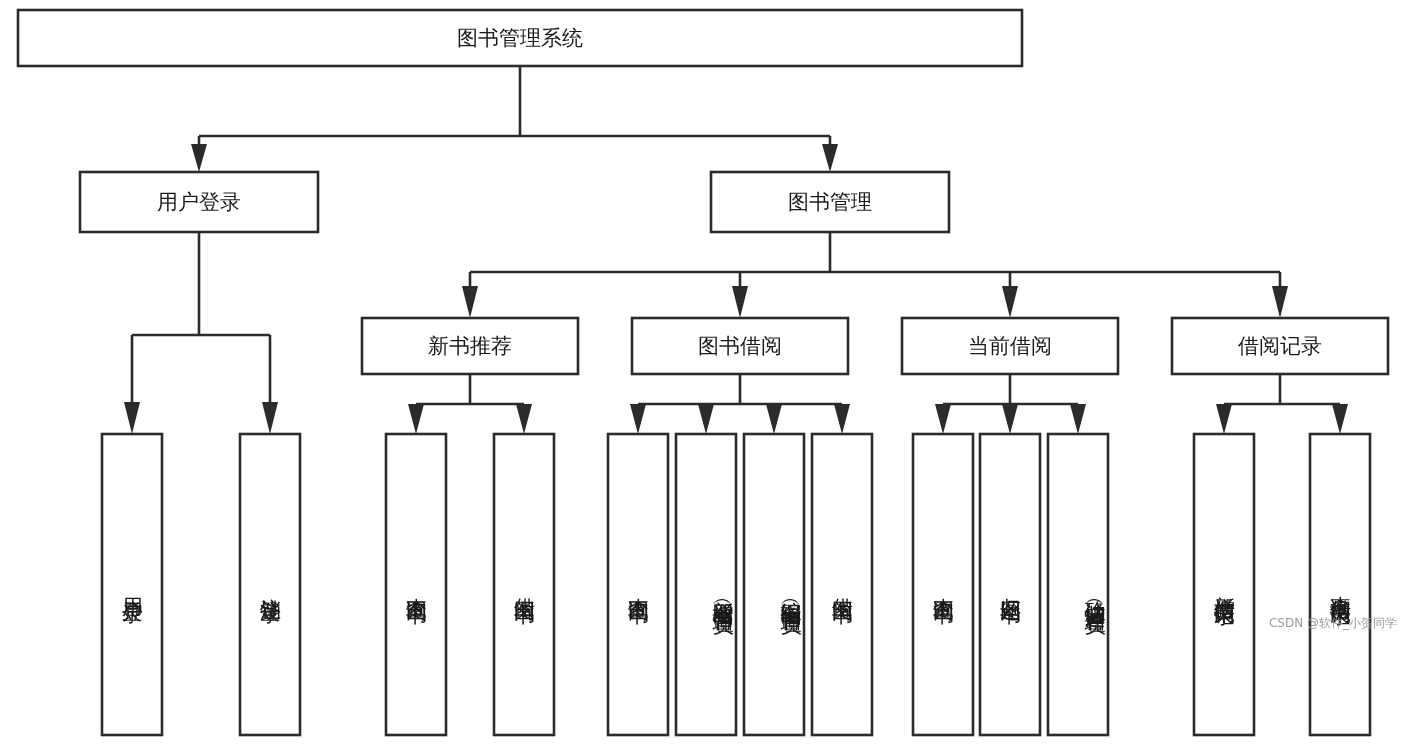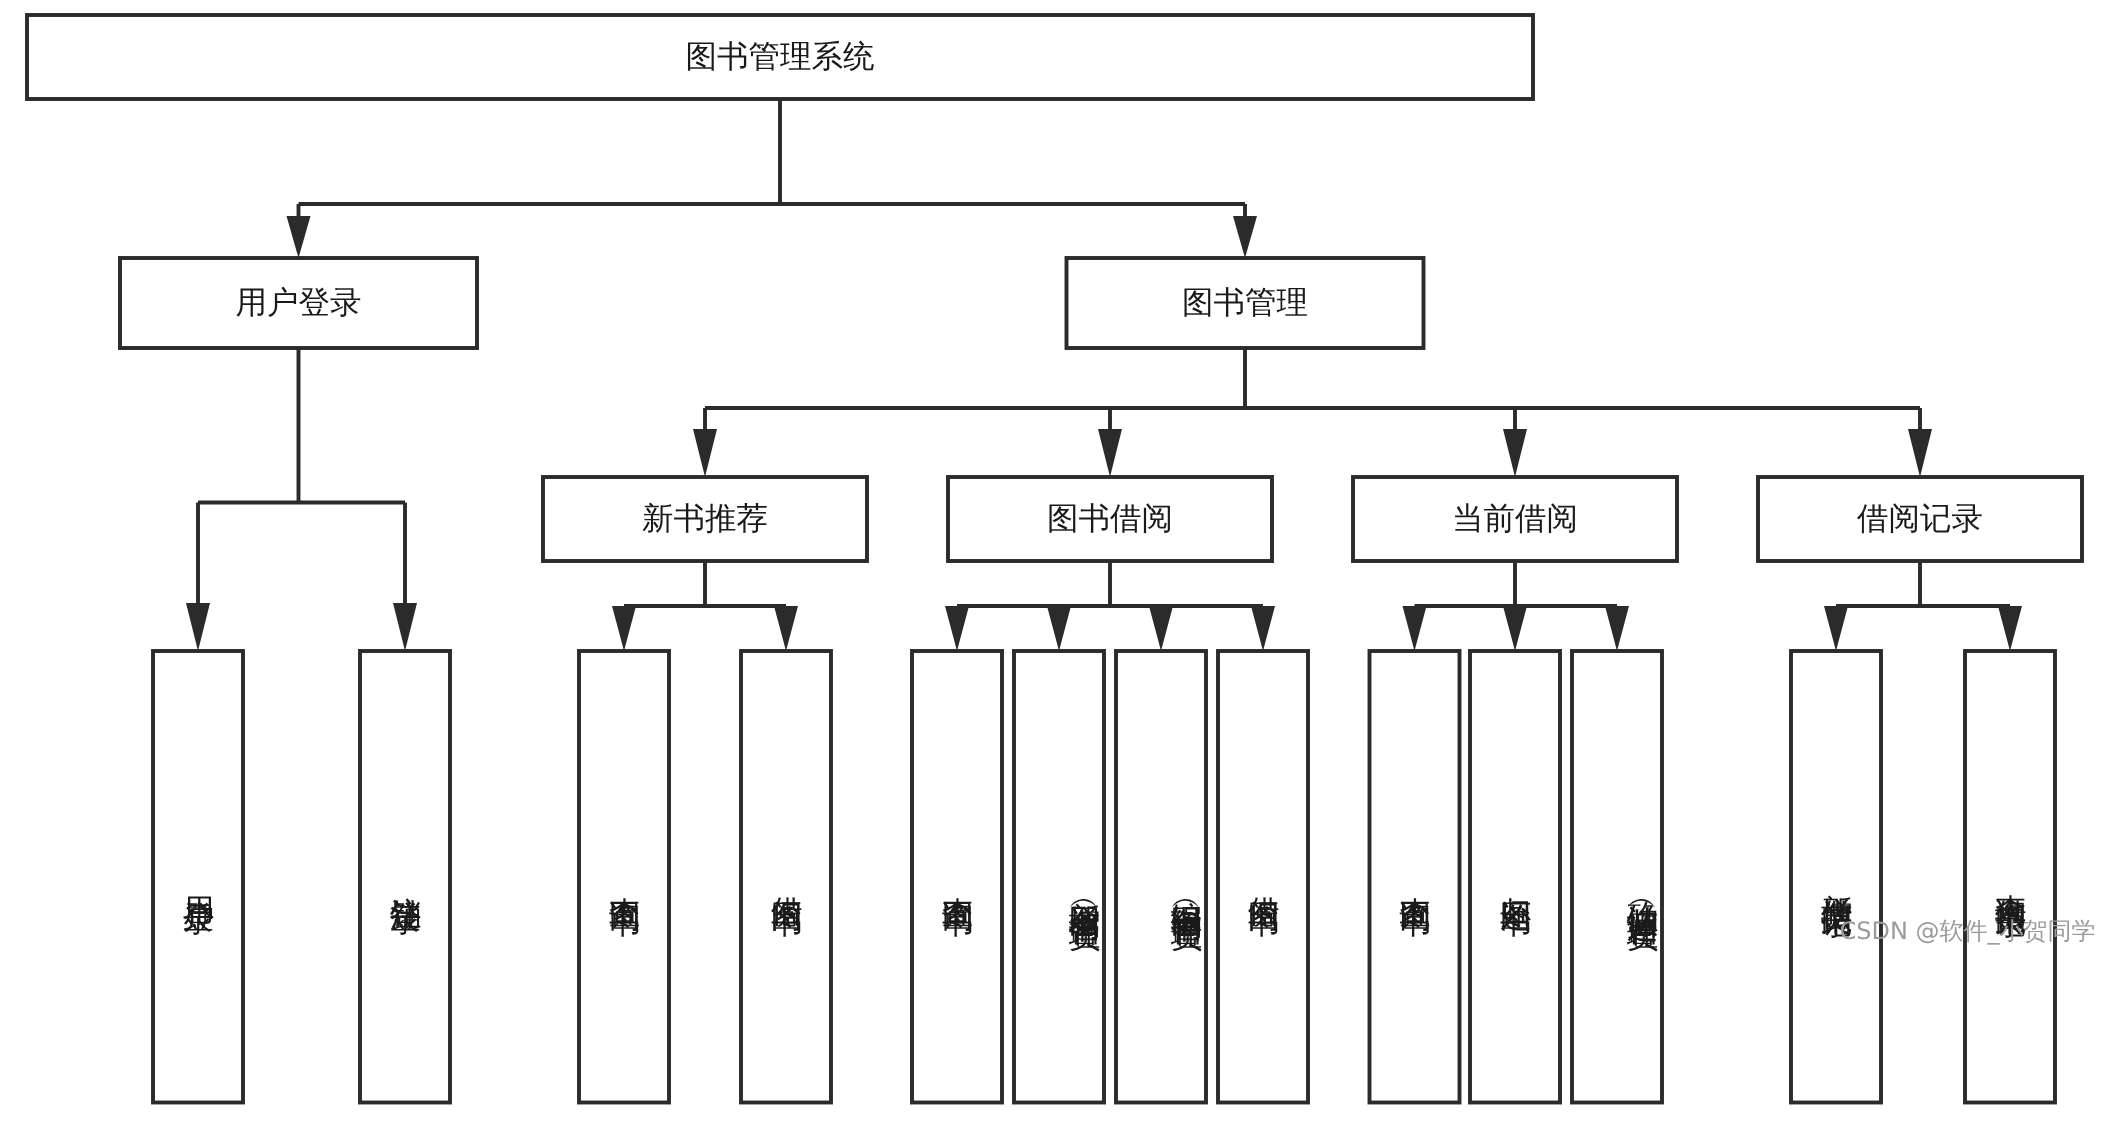--- a/index.html
+++ b/index.html
@@ -70,21 +70,21 @@
     align-items: center;
     justify-content: center;
     white-space: nowrap;
     user-select: none;
   }
   .watermark {
     position: absolute;
     right: 8px;
     bottom: 6px;
     font-family: "DejaVu Sans", "Liberation Sans", sans-serif;
-    font-size: 16px;
+    font-size: 12px;
     color: #9b9b9b;
     white-space: nowrap;
     user-select: none;
   }
 </style>
 </head>
 <body>
 
 <div id="diagram-root">
 

